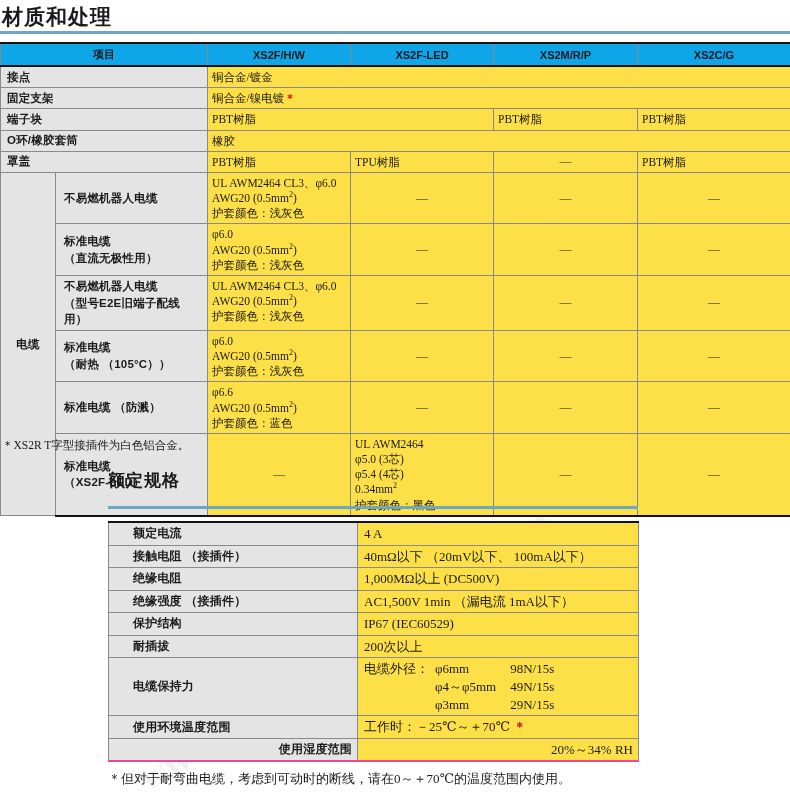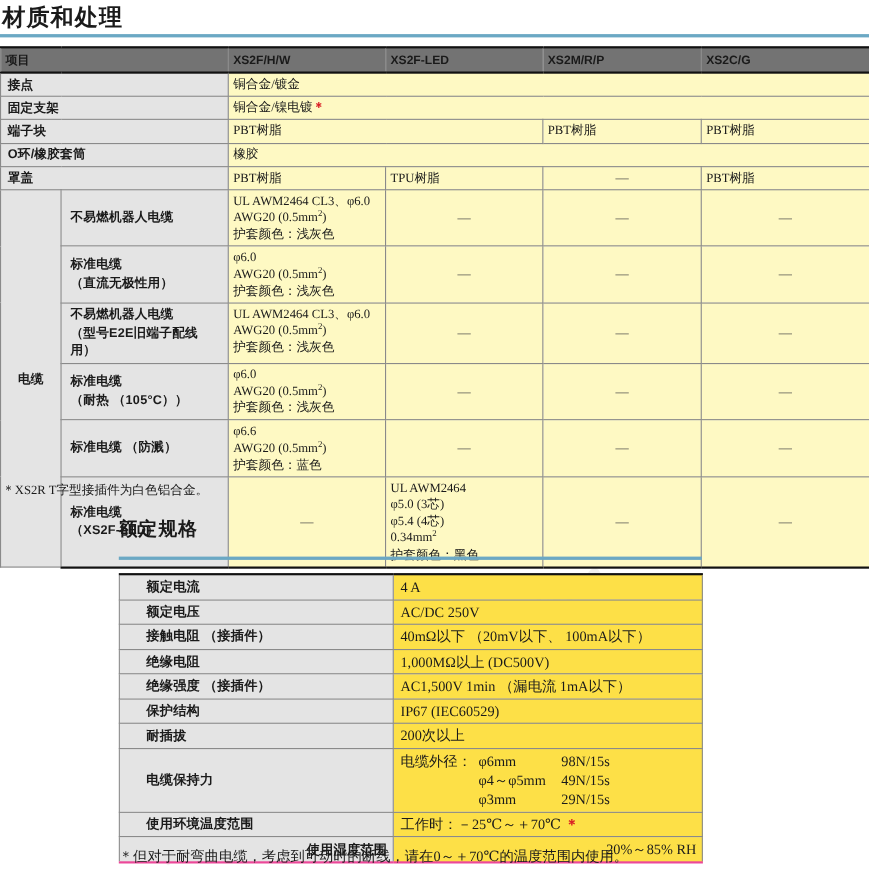--- a/index.html
+++ b/index.html
@@ -58,25 +58,25 @@
     border-collapse: collapse;
     table-layout: fixed;
     font-size: 11px;
     z-index: 10;
   }
   #tbl-materials th,
   #tbl-materials td {
     border: 1px solid #8a8a8a;
     padding: 2px 4px;
     vertical-align: middle;
-    background: #fef9c3;
+    background: #fde047;
   }
   #tbl-materials thead th {
-    background: #737373;
-    text-align: left;
+    background: #0ea5e9;
+    text-align: center;
     font-weight: bold;
     font-size: 11px;
     border-top: 2px solid #111;
     border-bottom: 2px solid #111;
     padding: 3px 4px;
     height: 14px;
   }
   #tbl-materials td.lbl,
   #tbl-materials td.sublbl,
   #tbl-materials td.grouplbl {
@@ -334,24 +334,20 @@
 
 <table id="tbl-ratings">
   <colgroup>
       <col style="width:249px">
       <col style="width:281px">
     </colgroup>
   <tbody>
     <tr style="height:21px">
       <td class="lbl">额定电流</td>
       <td class="val">4 A</td>
-    </tr>
-    <tr style="height:21px">
-      <td class="lbl">额定电压</td>
-      <td class="val">AC/DC 250V</td>
     </tr>
     <tr style="height:21px">
       <td class="lbl">接触电阻 （接插件）</td>
       <td class="val">40mΩ以下 （20mV以下、 100mA以下）</td>
     </tr>
     <tr style="height:21px">
       <td class="lbl">绝缘电阻</td>
       <td class="val">1,000MΩ以上 (DC500V)</td>
     </tr>
     <tr style="height:21px">
@@ -381,18 +377,18 @@
           </span>
         </div>
       </td>
     </tr>
     <tr style="height:21px">
       <td class="lbl">使用环境温度范围</td>
       <td class="val"><span>工作时：－25℃～＋70℃</span> <span class="ast">＊</span></td>
     </tr>
     <tr class="lastrow" style="height:21px">
       <td class="lbl">使用湿度范围</td>
-      <td class="val">20%～85% RH</td>
+      <td class="val">20%～34% RH</td>
     </tr>
   </tbody>
 </table>
 
 <div id="fn-ratings" class="footnote">＊但对于耐弯曲电缆，考虑到可动时的断线，请在0～＋70℃的温度范围内使用。</div>
 
 </body></html>

